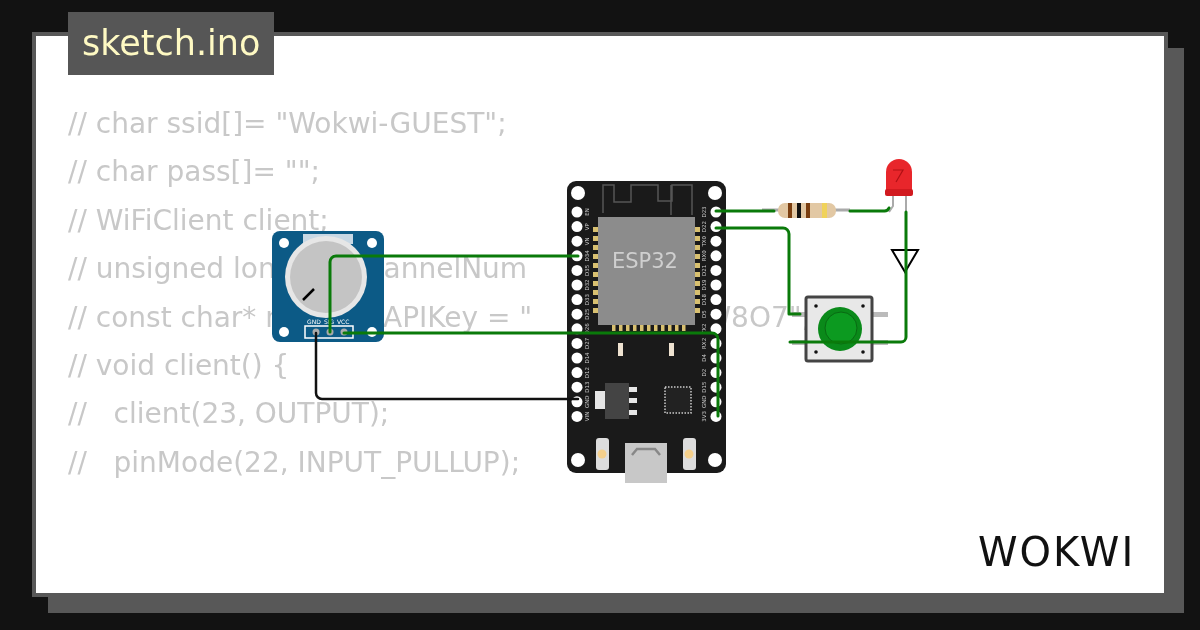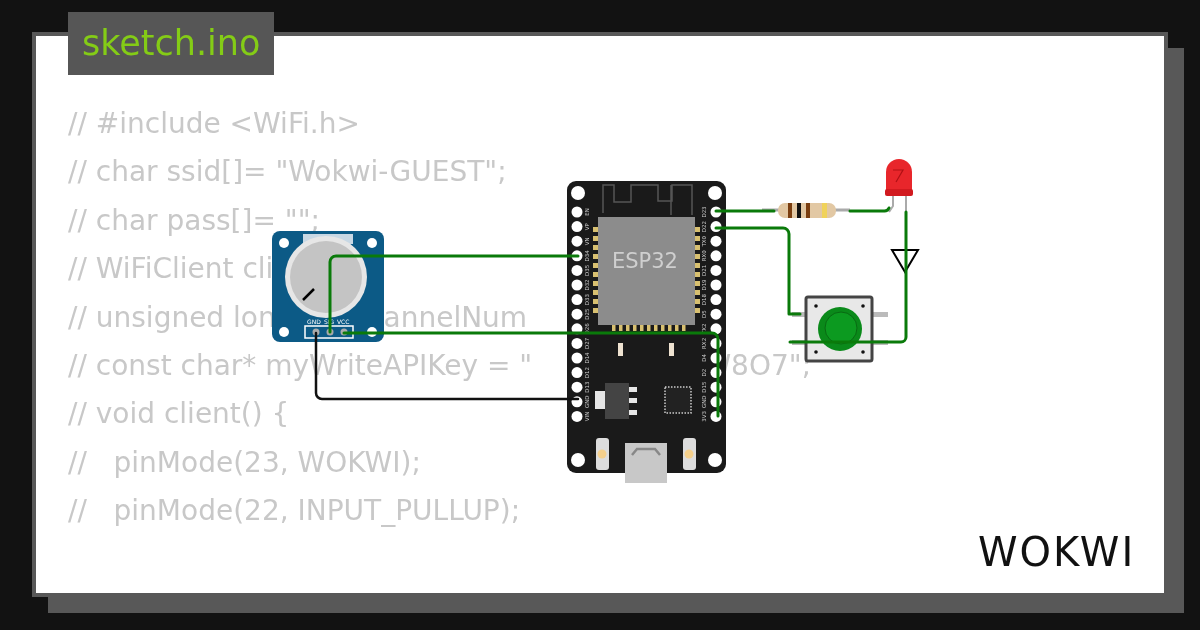--- a/index.html
+++ b/index.html
@@ -1,42 +1,41 @@
 <!DOCTYPE html>
 <html><head>
 <meta charset="utf-8">
 <style>
   html,body{margin:0;padding:0;}
   body{width:1200px;height:630px;background:#121212;position:relative;overflow:hidden;font-family:"Liberation Sans",sans-serif;}
   .shadow{position:absolute;left:48px;top:48px;width:1136px;height:565px;background:#585858;}
   .panel{position:absolute;left:32px;top:32px;width:1128px;height:557px;background:#ffffff;border:4px solid #585858;overflow:hidden;}
-  .tab{position:absolute;left:68px;top:12px;height:63px;padding:0 14px;background:#565656;color:#84cc16;font-family:"DejaVu Sans",sans-serif;font-size:35px;line-height:62px;z-index:5;}
+  .tab{position:absolute;left:68px;top:12px;height:63px;padding:0 14px;background:#565656;color:#fef9c3;font-family:"DejaVu Sans",sans-serif;font-size:35px;line-height:62px;z-index:5;}
   .code{position:absolute;left:68px;top:100px;margin:0;font-family:"DejaVu Sans",sans-serif;font-size:28px;color:#c8c8c8;z-index:1;}
   .code .line{height:48.4px;line-height:48.4px;white-space:pre;}
   .bottom-shadow{position:absolute;left:48px;top:593px;width:1136px;height:20px;background:#585858;z-index:3;}
   svg.circuit{position:absolute;left:0;top:0;z-index:2;}
   .logo{position:absolute;left:978px;top:528px;z-index:4;}
 </style>
 </head>
 <body>
 
 <div class="shadow"></div>
 <div class="panel"></div>
 
 <div class="tab">sketch.ino</div>
 
 <div class="code" id="code">
-    <div class="line">// #include &lt;WiFi.h&gt;</div>
     <div class="line">// char ssid[]= "Wokwi-GUEST";</div>
     <div class="line">// char pass[]= "";</div>
     <div class="line">// WiFiClient client;</div>
     <div class="line">// unsigned long myChannelNum            73;</div>
     <div class="line">// const char* myWriteAPIKey = "           EPN7W8O7";</div>
     <div class="line">// void client() {</div>
-    <div class="line">//   pinMode(23, WOKWI);</div>
+    <div class="line">//   client(23, OUTPUT);</div>
     <div class="line">//   pinMode(22, INPUT_PULLUP);</div>
   </div>
 
 <svg class="circuit" width="1200" height="630" viewBox="0 0 1200 630" id="circuit">
 
   <g>
     <rect x="272" y="231" width="112" height="111" rx="8" fill="#0c5a86"></rect>
     <circle cx="284" cy="243" r="5" fill="#fff"></circle>
     <circle cx="372" cy="243" r="5" fill="#fff"></circle>
     <circle cx="284" cy="332" r="5" fill="#fff"></circle>

